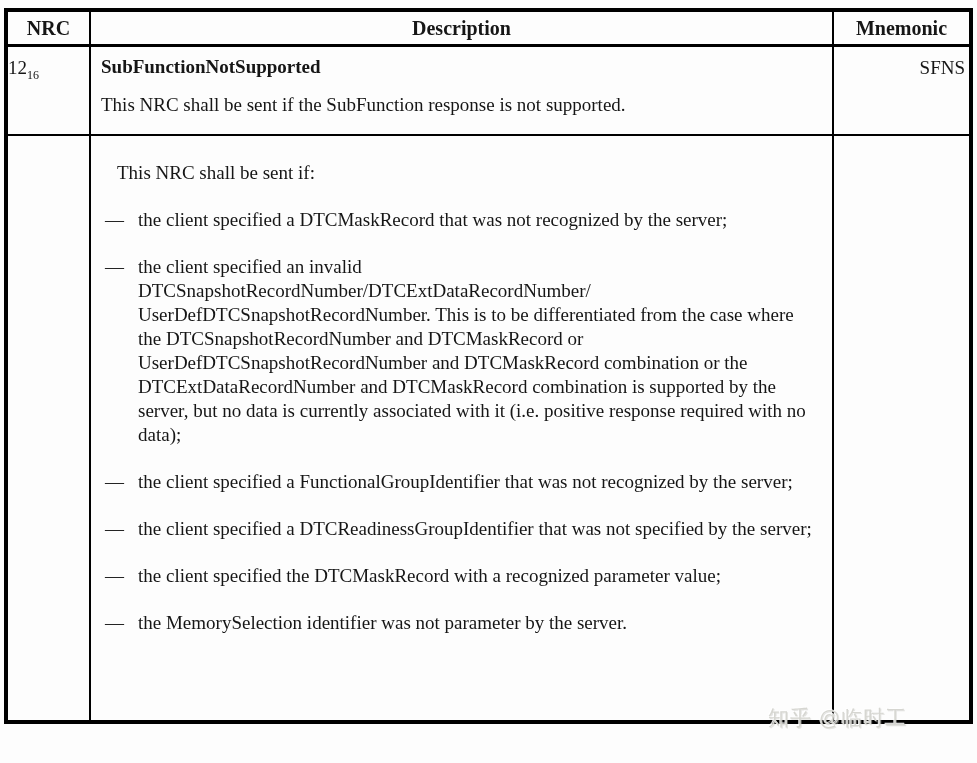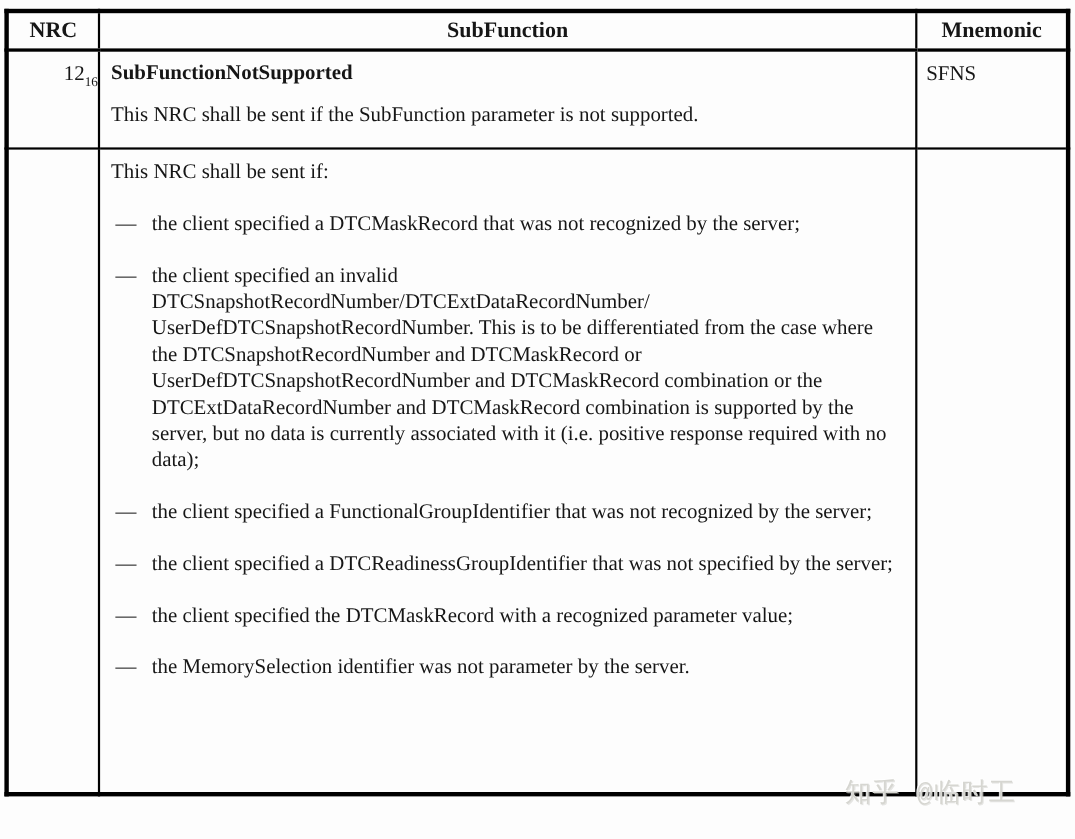--- a/index.html
+++ b/index.html
@@ -38,67 +38,68 @@
     font-weight: bold;
     text-align: center;
     vertical-align: middle;
   }
   .nrc-table td {
     vertical-align: top;
     font-size: 19px;
     line-height: 24px;
   }
   td.nrc-cell {
-    text-align: right;
+    text-align: left;
     padding-top: 9px;
   }
   td.mnemonic-cell {
     padding: 9px 4px 0 8px;
+    text-align: right;
   }
   td.desc-cell {
     padding: 8px 12px 17px 10px;
   }
   sub.hex-sub {
     font-size: 12px;
     line-height: 0;
   }
   .cell-title {
     font-weight: bold;
     margin: 0;
   }
   .cell-desc {
     margin: 14px 0 0 0;
   }
   td.cont-cell {
     padding: 9px 12px 0 10px;
   }
   .cont-intro {
-    margin: 0;
+    margin: 16px;
   }
   .bullet {
     display: flex;
     margin-top: 23px;
   }
   .bullet .dash {
     flex: none;
     width: 33px;
     padding-left: 4px;
   }
   .bullet .btext {
     flex: 1;
     max-width: 676px;
     white-space: pre-wrap;
   }
   .watermark {
     position: absolute;
     left: 768px;
     top: 704px;
     z-index: 5;
-    font-family: Liberation Mono, monospace;
-    font-size: 24px;
+    font-family: Liberation Sans, sans-serif;
+    font-size: 21px;
     letter-spacing: 1px;
     color: #d6d6d1;
     text-shadow: -1px -1px 0 rgba(255,255,255,0.85), 1px 1px 0 rgba(200,200,196,0.45);
     pointer-events: none;
     white-space: nowrap;
   }
 </style>
 </head>
 <body>
 
@@ -106,30 +107,30 @@
 
   <table class="nrc-table">
     <colgroup>
       <col style="width:84px">
       <col>
       <col style="width:138px">
     </colgroup>
     <thead>
       <tr>
         <th>NRC</th>
-        <th>SubFunction</th>
+        <th>Description</th>
         <th>Mnemonic</th>
       </tr>
     </thead>
     <tbody>
       <tr style="height:75px;">
         <td class="nrc-cell"><span>12</span><sub class="hex-sub">16</sub></td>
         <td class="desc-cell">
           <p class="cell-title">SubFunctionNotSupported</p>
-          <p class="cell-desc">This NRC shall be sent if the SubFunction parameter is not supported.</p>
+          <p class="cell-desc">This NRC shall be sent if the SubFunction response is not supported.</p>
         </td>
         <td class="mnemonic-cell"><span>SFNS</span></td>
       </tr>
       <tr>
         <td class="nrc-cell"></td>
         <td class="cont-cell">
           <p class="cont-intro">This NRC shall be sent if:</p>
           <div class="bullet">
             <span class="dash">—</span>
             <span class="btext">the client specified a DTCMaskRecord that was not recognized by the server;</span>

